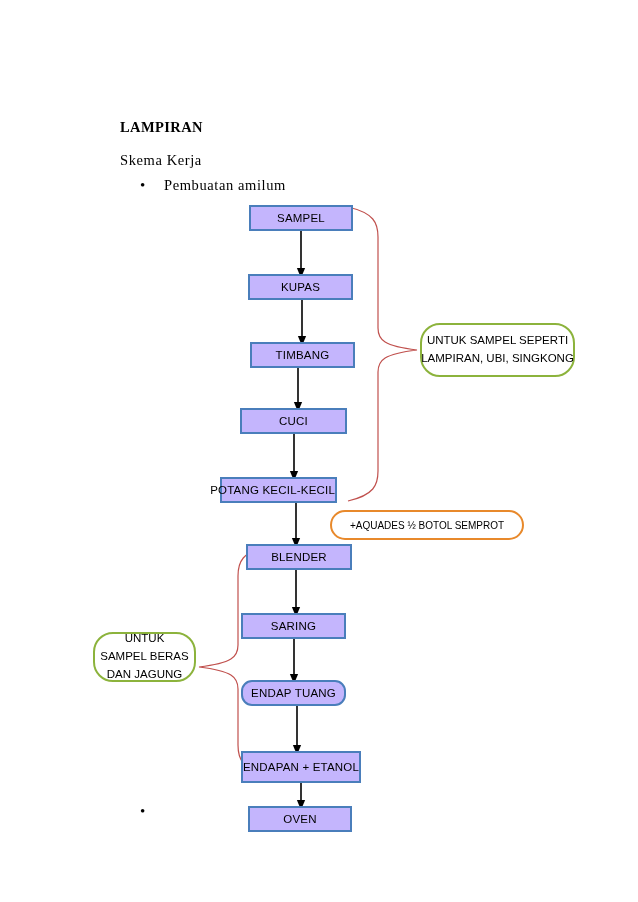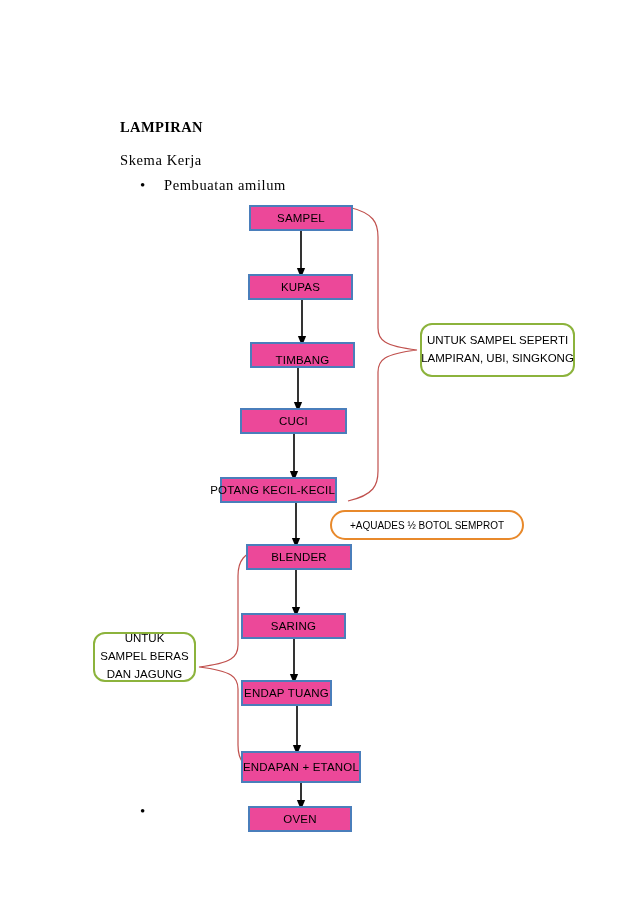--- a/index.html
+++ b/index.html
@@ -64,38 +64,38 @@
     top: 803px;
     font-family: "Liberation Serif", serif;
     font-size: 15px;
     color: #000;
   }
 
   
   .node {
     position: absolute;
     box-sizing: border-box;
-    background: #ec4899;
+    background: #c4b5fd;
     border: 2px solid #4a7ebb;
     display: flex;
     align-items: center;
     justify-content: center;
     font-size: 11.5px;
     color: #000;
     letter-spacing: 0.2px;
     white-space: nowrap;
   }
 
   
   .callout {
     position: absolute;
     box-sizing: border-box;
     background: #ffffff;
     border: 2.2px solid #8cb33c;
-    border-radius: 12px;
+    border-radius: 20px;
     display: flex;
     flex-direction: column;
     align-items: center;
     justify-content: center;
     font-size: 11.5px;
     color: #000;
     line-height: 1.55;
     text-align: center;
     white-space: nowrap;
   }
@@ -159,36 +159,36 @@
       </g>
   </svg>
 
   <div id="node-layer">
       <div class="node" style="left: 249px; top: 205px; width: 104px; height: 26px; border-color: rgb(74, 126, 187);">
         <span>SAMPEL</span>
       </div>
       <div class="node" style="left: 248px; top: 274px; width: 105px; height: 26px; border-color: rgb(74, 126, 187);">
         <span>KUPAS</span>
       </div>
-      <div class="node" style="left: 250px; top: 342px; width: 105px; height: 26px; border-color: rgb(74, 126, 187); align-items: flex-end;">
+      <div class="node" style="left: 250px; top: 342px; width: 105px; height: 26px; border-color: rgb(74, 126, 187);">
         <span>TIMBANG</span>
       </div>
       <div class="node" style="left: 240px; top: 408px; width: 107px; height: 26px; border-color: rgb(74, 126, 187);">
         <span>CUCI</span>
       </div>
       <div class="node" style="left: 220px; top: 477px; width: 117px; height: 26px; border-color: rgb(74, 126, 187); justify-content: flex-end;">
         <span>POTANG KECIL-KECIL</span>
       </div>
       <div class="node" style="left: 246px; top: 544px; width: 106px; height: 26px; border-color: rgb(74, 126, 187);">
         <span>BLENDER</span>
       </div>
       <div class="node" style="left: 241px; top: 613px; width: 105px; height: 26px; border-color: rgb(74, 126, 187);">
         <span>SARING</span>
       </div>
-      <div class="node" style="left: 241px; top: 680px; width: 91px; height: 26px; border-color: rgb(74, 126, 187);">
+      <div class="node" style="left: 241px; top: 680px; width: 105px; height: 26px; border-color: rgb(74, 126, 187); border-radius: 11px;">
         <span>ENDAP TUANG</span>
       </div>
       <div class="node" style="left: 241px; top: 751px; width: 120px; height: 32px; border-color: rgb(74, 126, 187);">
         <span>ENDAPAN + ETANOL</span>
       </div>
       <div class="node" style="left: 248px; top: 806px; width: 104px; height: 26px; border-color: rgb(74, 126, 187);">
         <span>OVEN</span>
       </div>
     </div>
 

